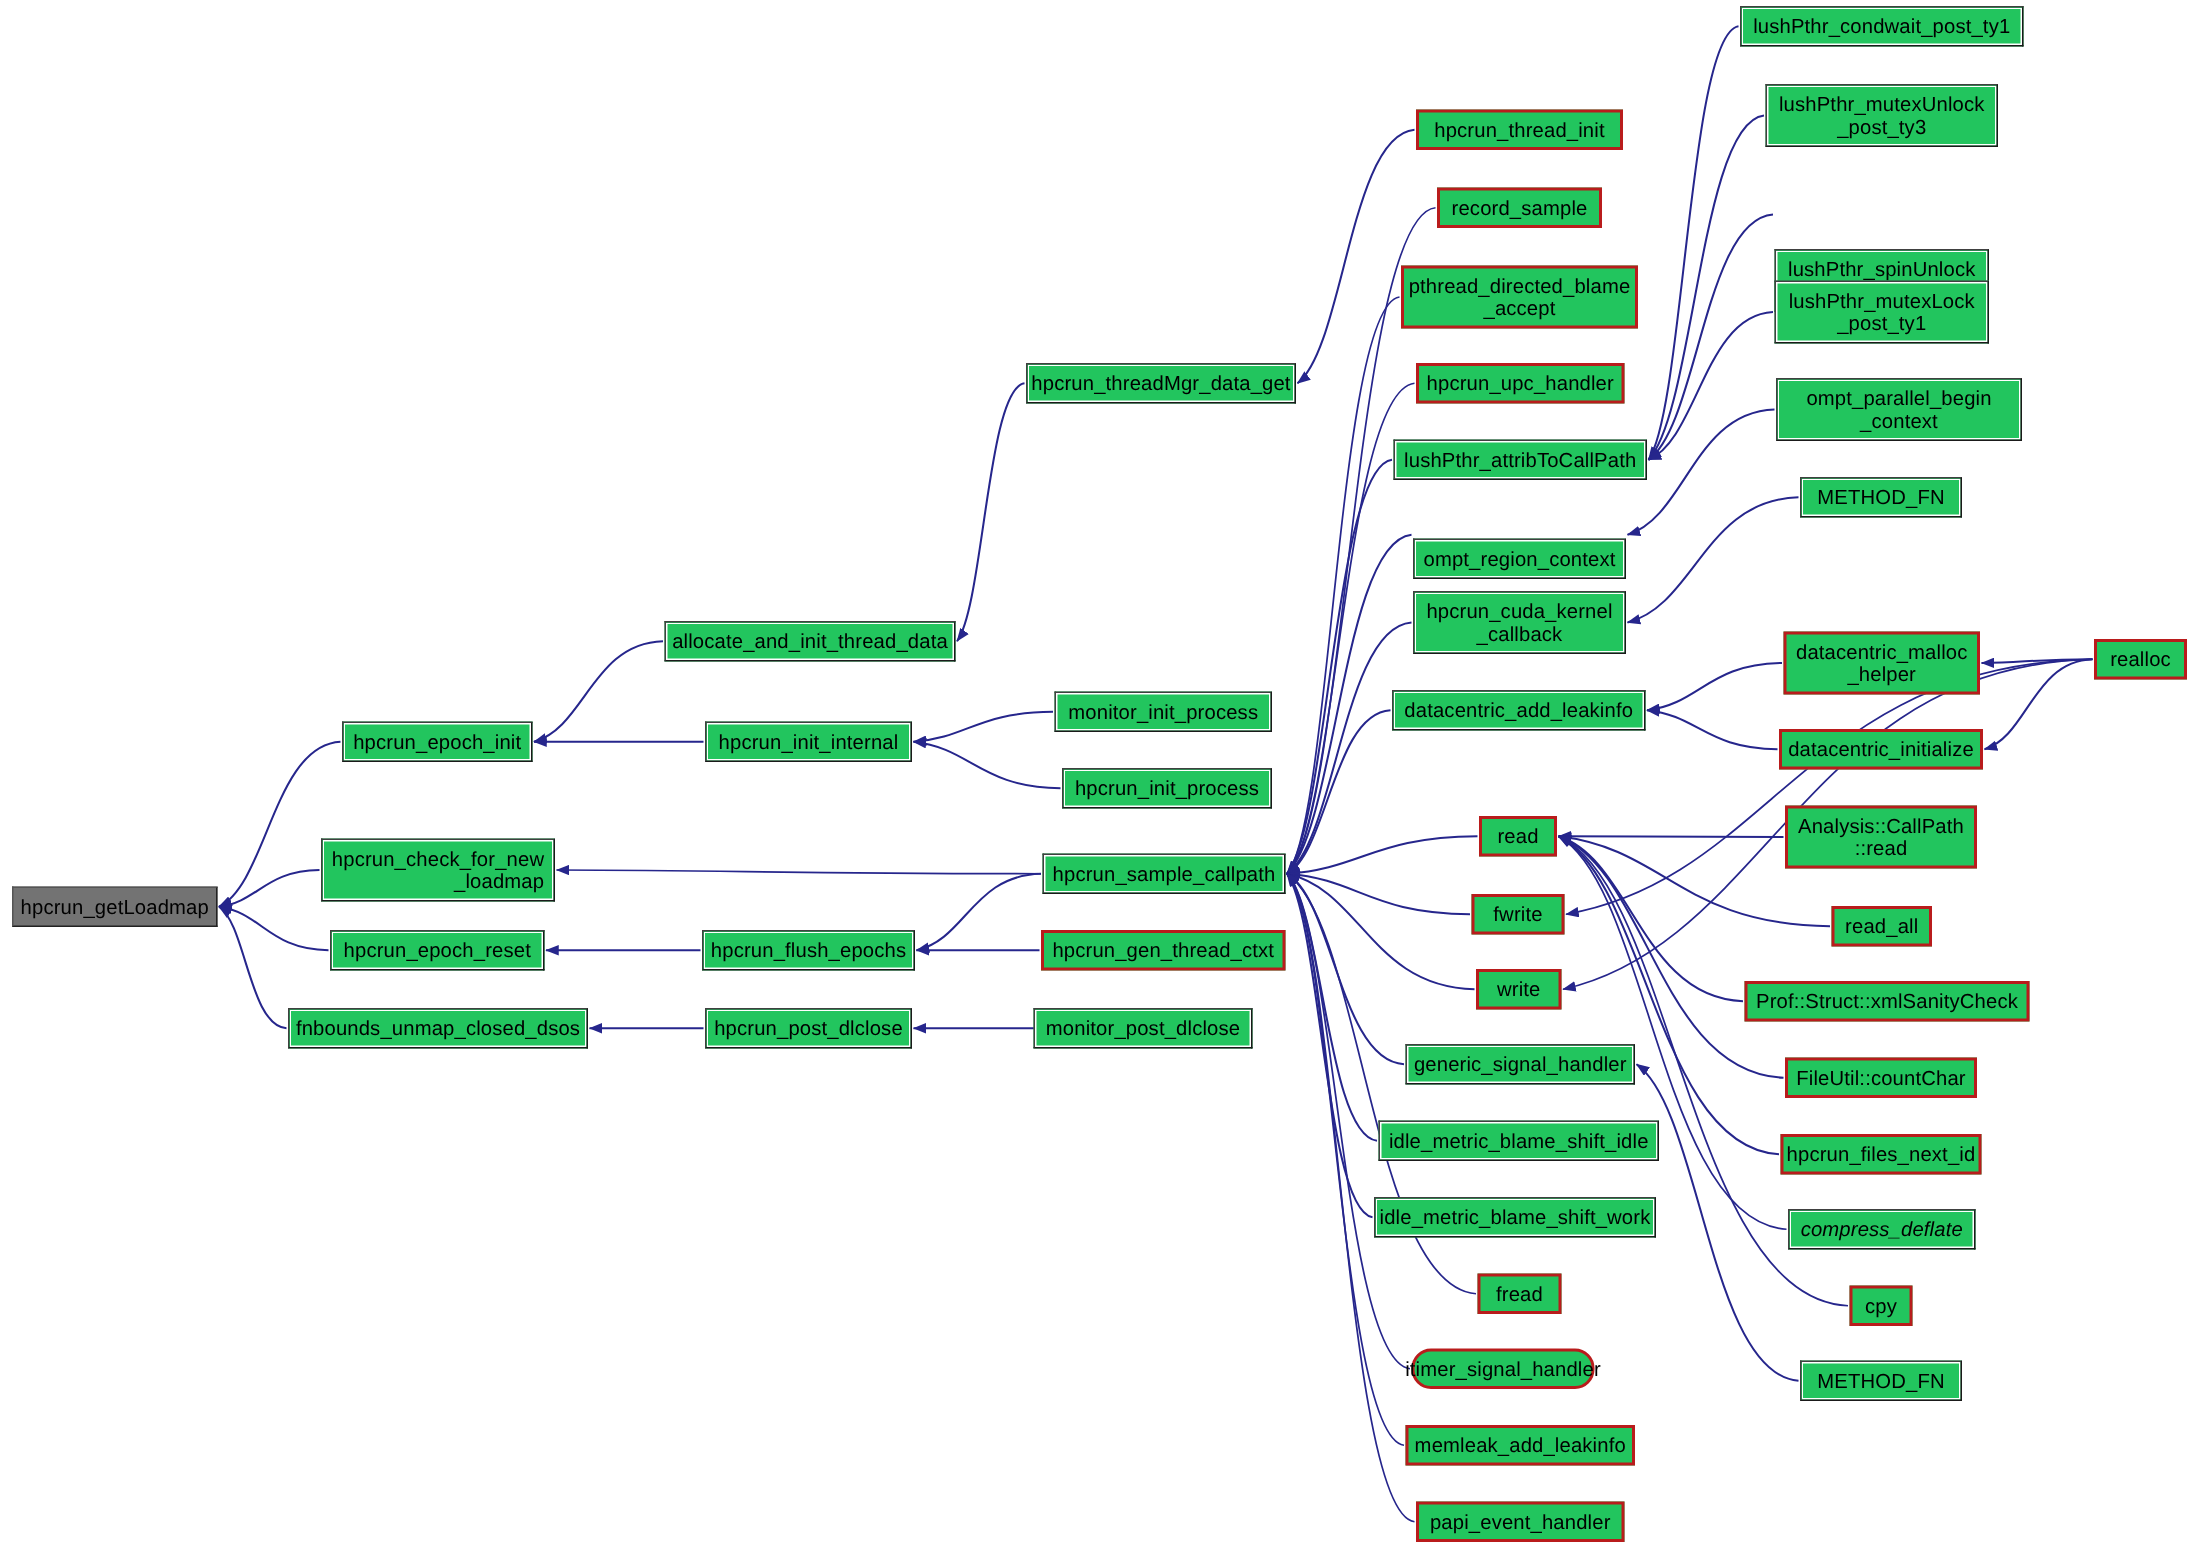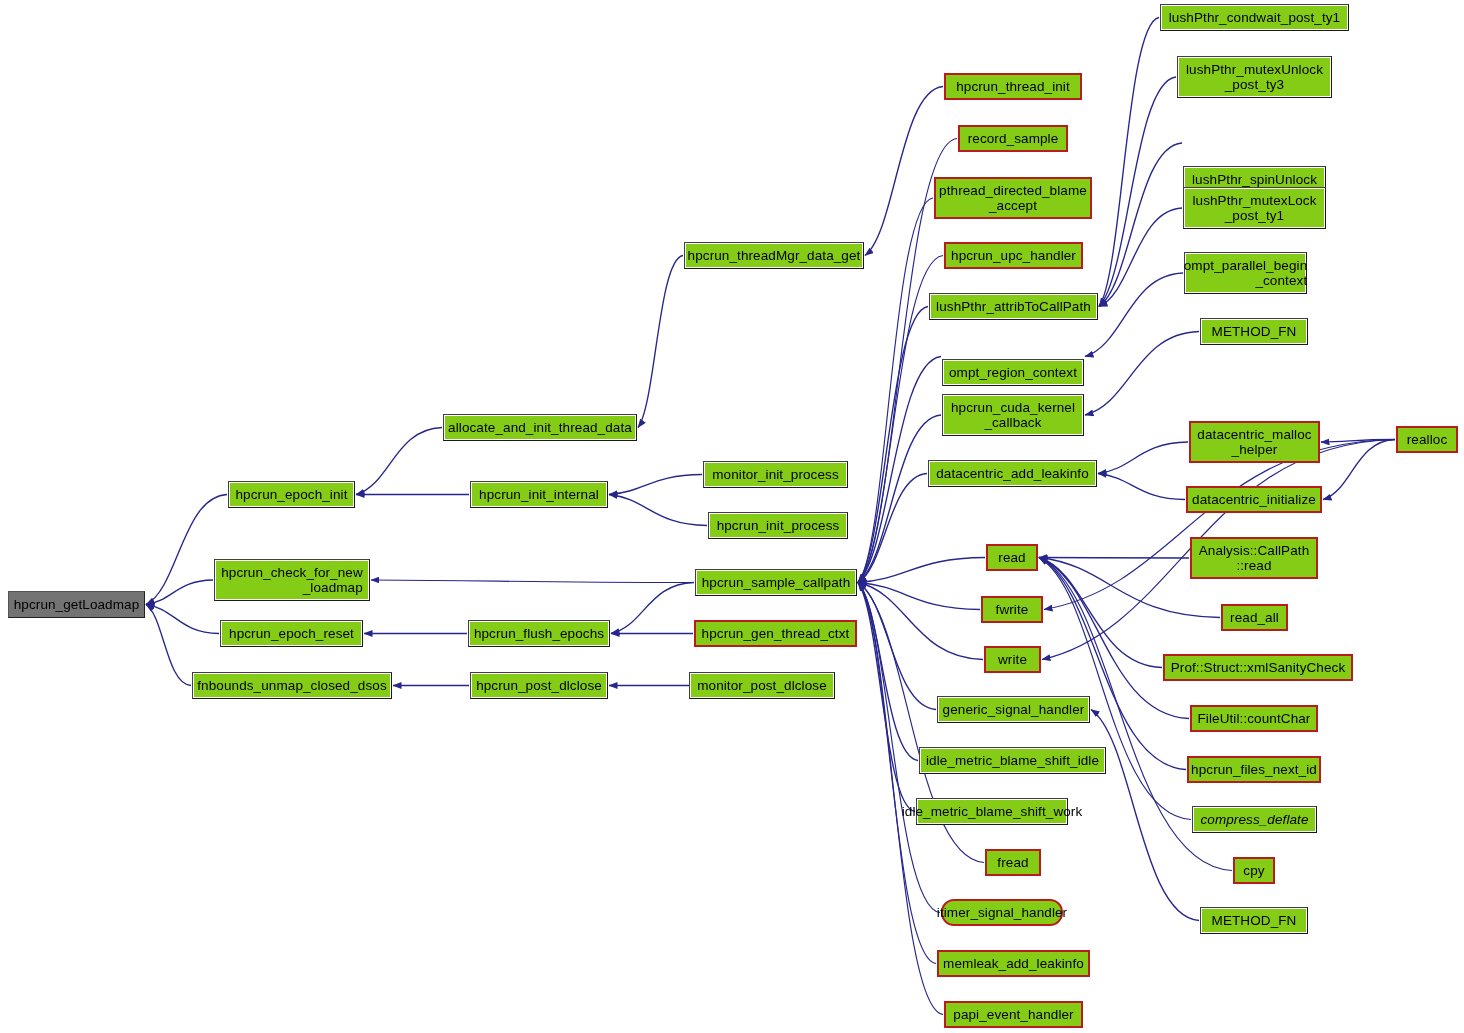--- a/index.html
+++ b/index.html
@@ -23,21 +23,21 @@
     height: 1033px;
     pointer-events: none;
   }
   .node {
     position: absolute;
     box-sizing: border-box;
     display: flex;
     align-items: center;
     justify-content: center;
     text-align: center;
-    background: #84cc16;
+    background: #22c55e;
     border: 1px solid #000000;
     color: #000000;
     font-size: 13.5px;
     line-height: 15px;
     letter-spacing: 0.1px;
     white-space: pre-line;
     z-index: 5;
   }
   
   .node.black {
@@ -144,33 +144,33 @@
       <div class="node black" style="left: 929px; top: 293px; width: 169px; height: 27px;">lushPthr_attribToCallPath</div>
       <div class="node black" style="left: 942px; top: 343px; width: 142px; height: 27px; margin-top: 16px;">ompt_region_context</div>
       <div class="node black" style="left: 942px; top: 394px; width: 142px; height: 42px;">hpcrun_cuda_kernel
 _callback</div>
       <div class="node black" style="left: 928px; top: 460px; width: 169px; height: 27px;">datacentric_add_leakinfo</div>
       <div class="node red" style="left: 986px; top: 544px; width: 52px; height: 27px;">read</div>
       <div class="node red" style="left: 981px; top: 596px; width: 62px; height: 27px;">fwrite</div>
       <div class="node red" style="left: 984px; top: 646px; width: 57px; height: 27px;">write</div>
       <div class="node black" style="left: 937px; top: 696px; width: 153px; height: 27px;">generic_signal_handler</div>
       <div class="node black" style="left: 919px; top: 747px; width: 187px; height: 27px;">idle_metric_blame_shift_idle</div>
-      <div class="node black" style="left: 916px; top: 798px; width: 152px; height: 27px;">idle_metric_blame_shift_work</div>
+      <div class="node black" style="left: 916px; top: 798px; width: 188px; height: 27px;">idle_metric_blame_shift_work</div>
       <div class="node red" style="left: 985px; top: 849px; width: 56px; height: 27px;">fread</div>
       <div class="node red" style="left: 941px; top: 899px; width: 122px; height: 27px; border-radius: 13px;">itimer_signal_handler</div>
       <div class="node red" style="left: 937px; top: 950px; width: 153px; height: 27px;">memleak_add_leakinfo</div>
       <div class="node red" style="left: 944px; top: 1001px; width: 139px; height: 27px;">papi_event_handler</div>
       <div class="node black" style="left: 1160px; top: 4px; width: 189px; height: 27px;">lushPthr_condwait_post_ty1</div>
       <div class="node black" style="left: 1177px; top: 56px; width: 155px; height: 42px;">lushPthr_mutexUnlock
 _post_ty3</div>
       <div class="node black" style="left: 1183px; top: 122px; width: 143px; height: 42px; margin-top: 44px;">lushPthr_spinUnlock
 _post_ty3</div>
       <div class="node black" style="left: 1183px; top: 187px; width: 143px; height: 42px;">lushPthr_mutexLock
 _post_ty1</div>
-      <div class="node black" style="left: 1184px; top: 252px; width: 123px; height: 42px; text-align: right;">ompt_parallel_begin
+      <div class="node black" style="left: 1184px; top: 252px; width: 164px; height: 42px;">ompt_parallel_begin
 _context</div>
       <div class="node black" style="left: 1200px; top: 318px; width: 108px; height: 27px;">METHOD_FN</div>
       <div class="node red" style="left: 1189px; top: 421px; width: 131px; height: 42px;">datacentric_malloc
 _helper</div>
       <div class="node red" style="left: 1186px; top: 486px; width: 136px; height: 27px;">datacentric_initialize</div>
       <div class="node red" style="left: 1190px; top: 537px; width: 128px; height: 42px;">Analysis::CallPath
 ::read</div>
       <div class="node red" style="left: 1221px; top: 604px; width: 67px; height: 27px;">read_all</div>
       <div class="node red" style="left: 1163px; top: 654px; width: 190px; height: 27px;">Prof::Struct::xmlSanityCheck</div>
       <div class="node red" style="left: 1190px; top: 705px; width: 128px; height: 27px;">FileUtil::countChar</div>

